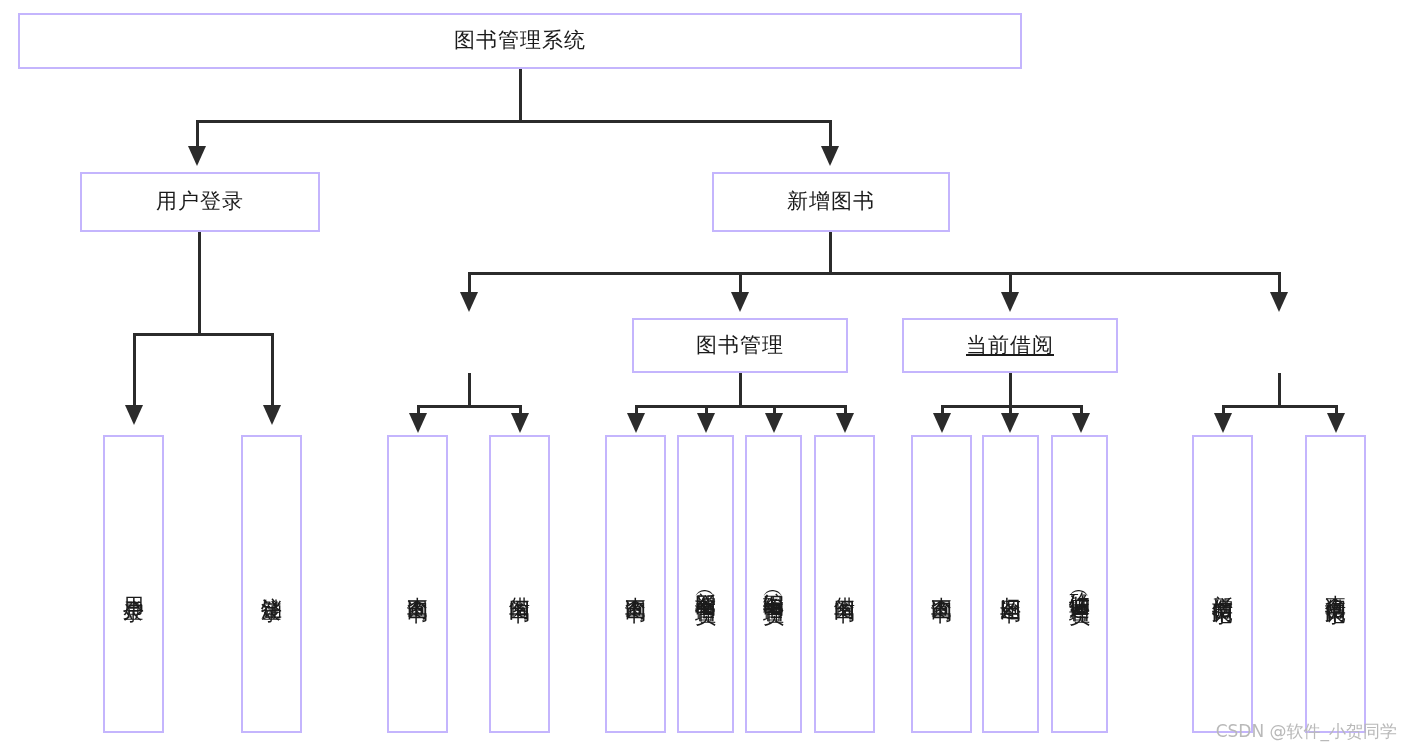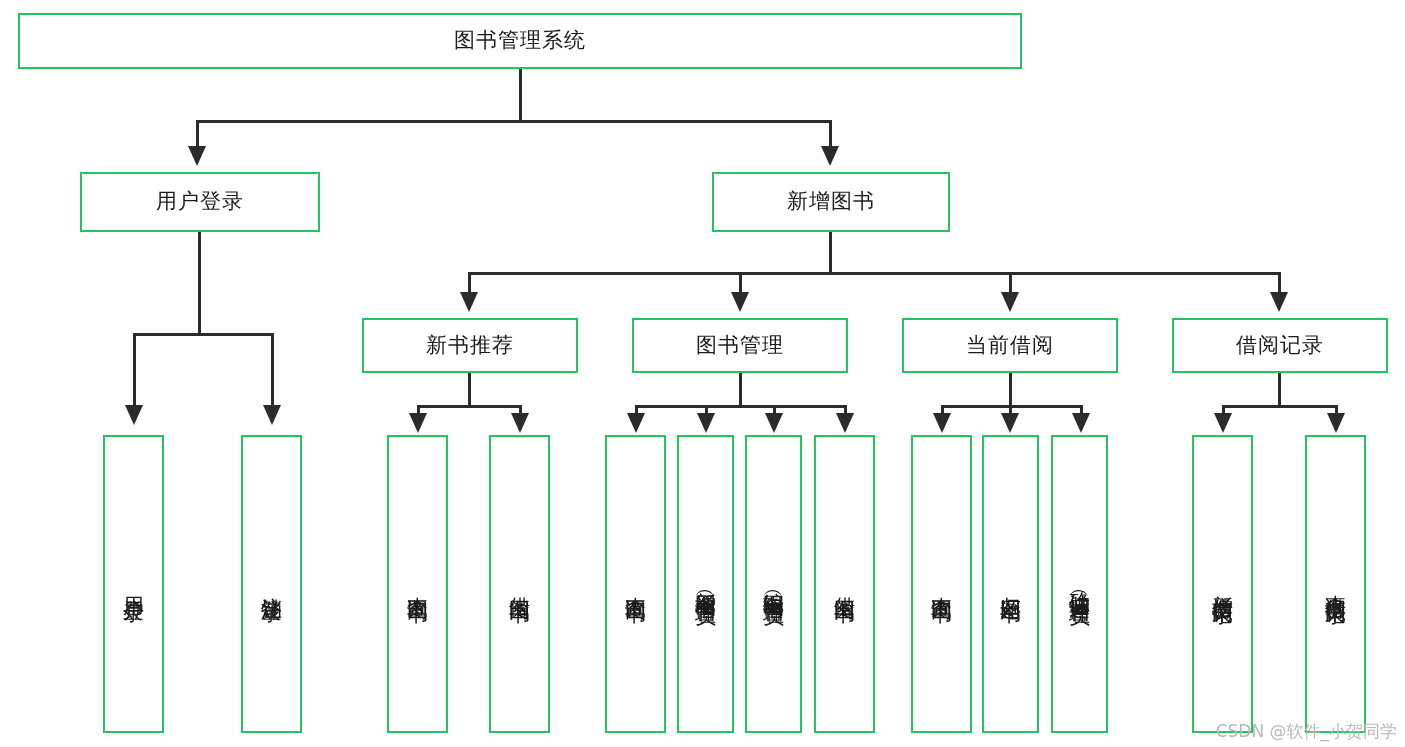--- a/index.html
+++ b/index.html
@@ -12,21 +12,21 @@
     width: 1405px;
     height: 747px;
     background: #ffffff;
     font-family: "DejaVu Sans", "Liberation Sans", sans-serif;
     overflow: hidden;
   }
   
   .node {
     position: absolute;
     box-sizing: border-box;
-    border: 2px solid #22c55e;
+    border: 2px solid #c4b5fd;
     background: #ffffff;
     display: flex;
     align-items: center;
     justify-content: center;
     color: #1b1b1b;
   }
   .node.horiz {
     font-size: 21px;
     letter-spacing: 1px;
     line-height: 1.2;
@@ -117,31 +117,25 @@
   <div class="hline" style="left:468px; top:272px; width:812px;"></div>
   <div class="vline" style="left:468px; top:272px; height:22px;"></div>
   <div class="arrow" style="left:460px; top:292px;"></div>
   <div class="vline" style="left:739px; top:272px; height:22px;"></div>
   <div class="arrow" style="left:731px; top:292px;"></div>
   <div class="vline" style="left:1009px; top:272px; height:22px;"></div>
   <div class="arrow" style="left:1001px; top:292px;"></div>
   <div class="vline" style="left:1278px; top:272px; height:22px;"></div>
   <div class="arrow" style="left:1270px; top:292px;"></div>
 
-  <div class="node horiz" style="left:362px; top:318px; width:216px; height:55px;">
-    <span>新书推荐</span>
-  </div>
   <div class="node horiz" style="left:632px; top:318px; width:216px; height:55px;">
     <span>图书管理</span>
   </div>
-  <div class="node horiz" style="left:902px; top:318px; width:216px; height:55px;">
+  <div class="node horiz" style="left:902px; top:318px; width:216px; height:55px;text-decoration:underline;">
     <span>当前借阅</span>
-  </div>
-  <div class="node horiz" style="left:1172px; top:318px; width:216px; height:55px;">
-    <span>借阅记录</span>
   </div>
 
   <div class="vline" style="left:468px; top:373px; height:34px;"></div>
   <div class="hline" style="left:417px; top:405px; width:104px;"></div>
   <div class="vline" style="left:417px; top:405px; height:10px;"></div>
   <div class="arrow" style="left:409px; top:413px;"></div>
   <div class="vline" style="left:519px; top:405px; height:10px;"></div>
   <div class="arrow" style="left:511px; top:413px;"></div>
 
   <div class="vline" style="left:739px; top:373px; height:34px;"></div>

